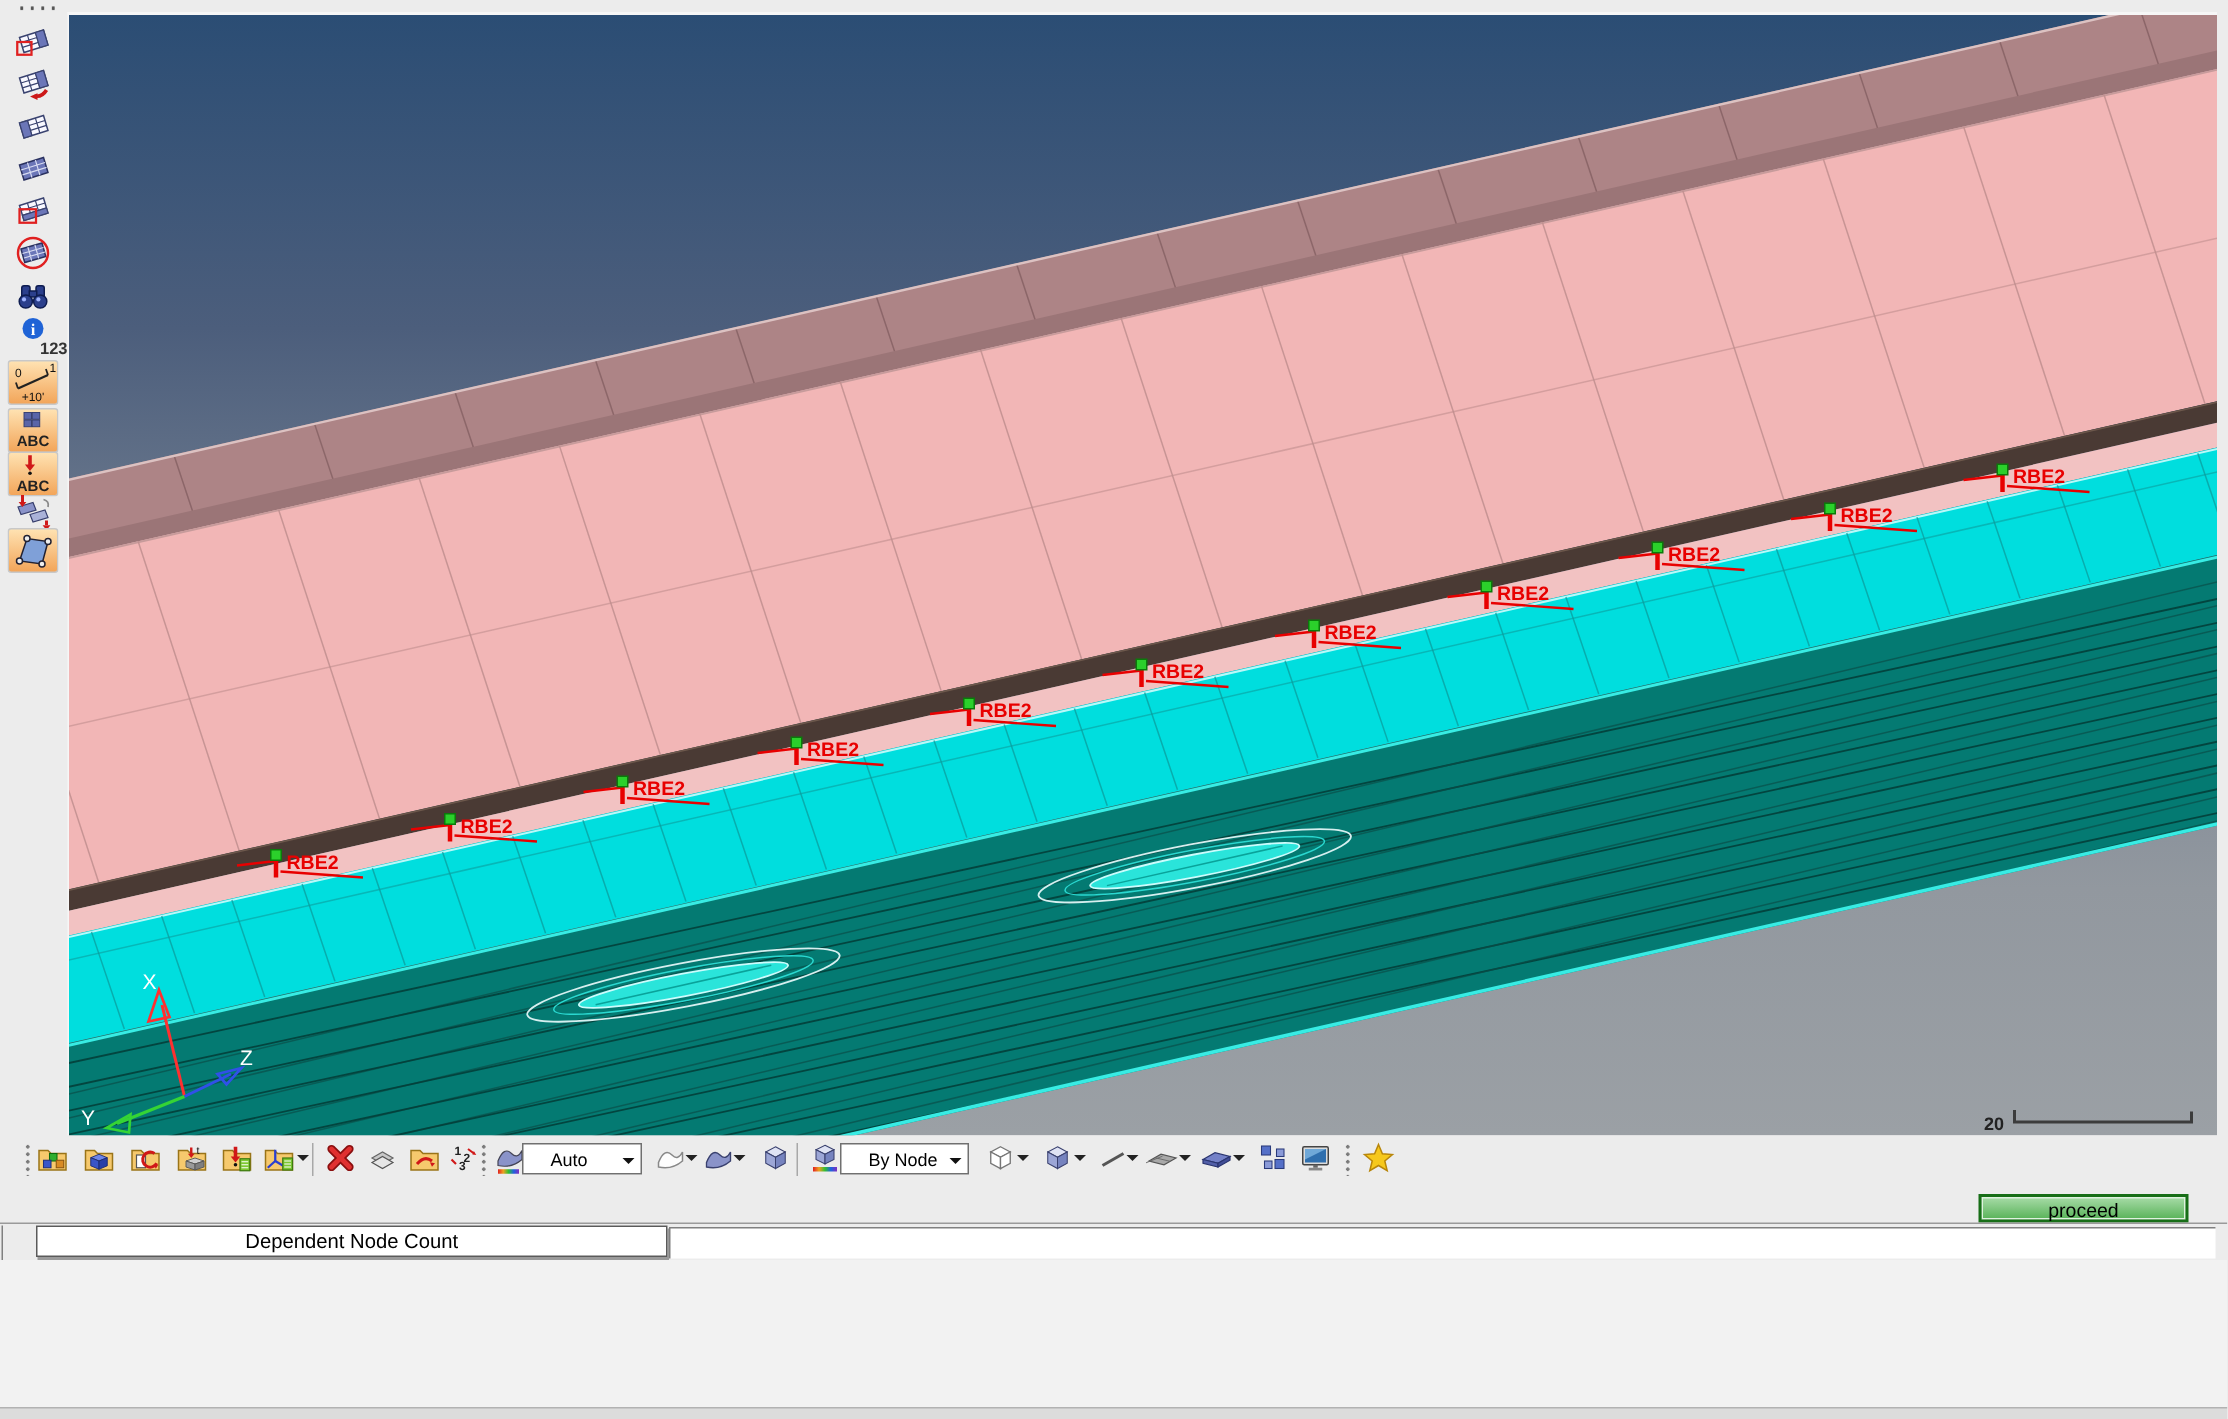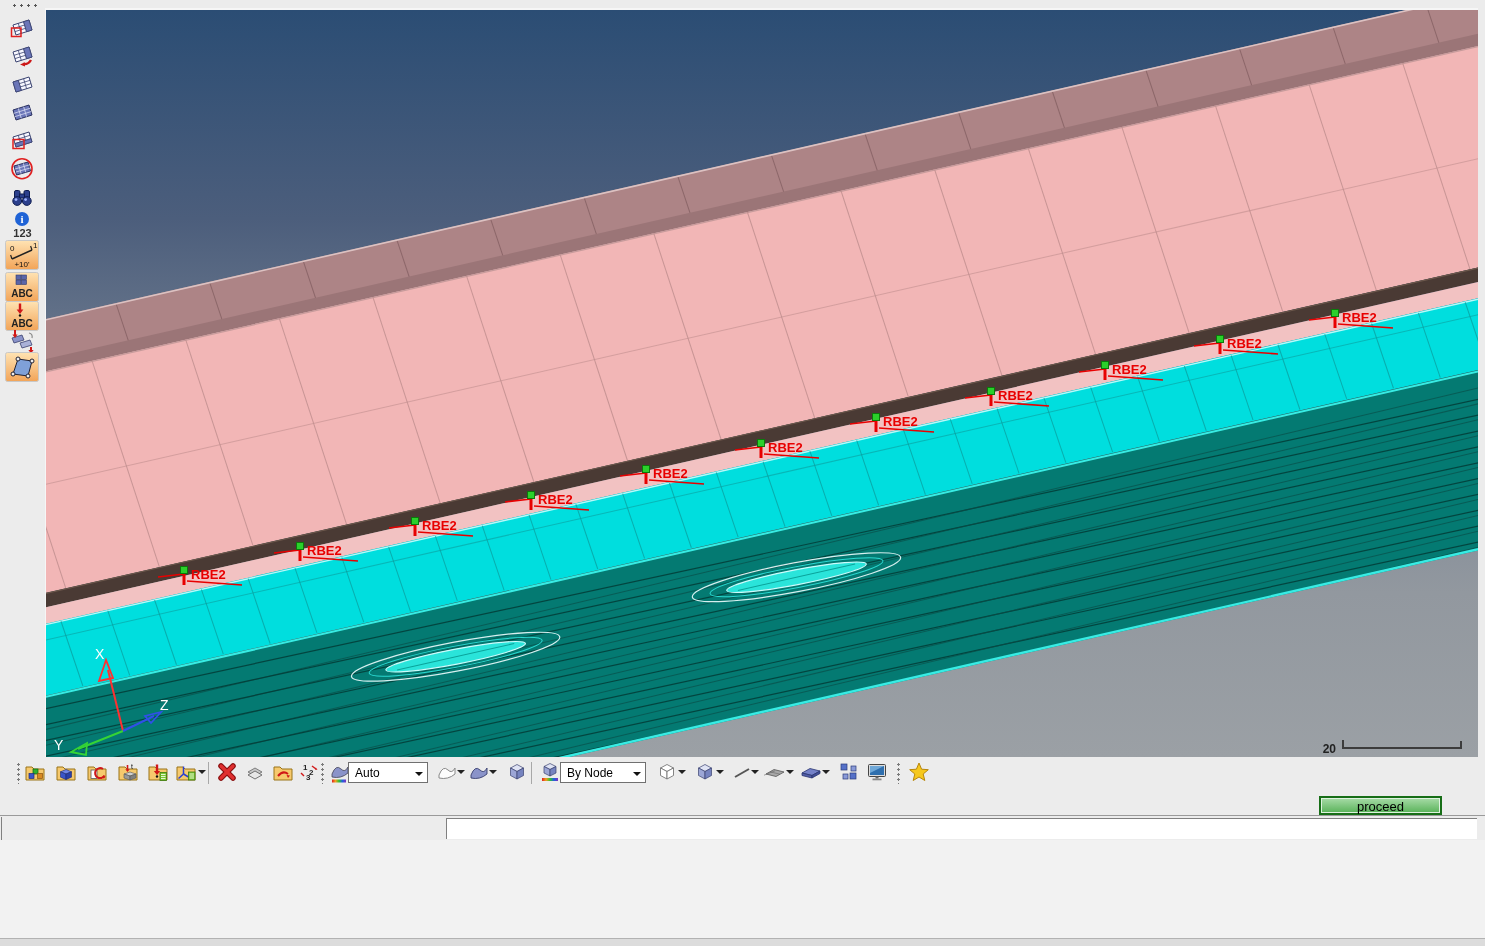--- a/index.html
+++ b/index.html
@@ -4,38 +4,38 @@
 <style>
   html,body{margin:0;padding:0;background:#ececec;}
   .app{position:relative;width:1485px;height:946px;background:#ececec;overflow:hidden;
        font-family:"Liberation Sans",sans-serif;}
   
   .left-toolbar{position:absolute;left:0;top:0;width:45px;height:755px;background:#ececec;}
   .lt{position:absolute;left:9px;width:28px;height:26px;}
   .hdots{position:absolute;left:11px;top:3px;width:26px;height:5px;
          background-image:radial-gradient(circle,#555 1.1px,transparent 1.3px);background-size:7px 5px;}
   .obtn{position:absolute;left:5px;width:34px;height:30px;}
-  .nums{position:absolute;left:0;width:45px;text-align:center;font-size:11px;font-weight:bold;color:#333;}
+  .nums{position:absolute;left:0;width:45px;text-align:right;font-size:11px;font-weight:bold;color:#333;}
   
   .viewport{position:absolute;left:45px;top:8px;width:1432px;height:747px;
             border-top:2px solid #f6f6f6;border-left:1px solid #f6f6f6;box-sizing:content-box;}
   #scene text{font-family:"Liberation Sans",sans-serif;}
   
   .bottom-toolbar{position:absolute;left:0;top:757px;width:1485px;height:31px;background:#ececec;}
   .bt{position:absolute;top:4px;width:22px;height:22px;}
   .hdl{position:absolute;top:5px;width:5px;height:22px;
        background-image:radial-gradient(circle,#7a7a7a 1px,transparent 1.2px);background-size:5px 5px;}
   .vsep{position:absolute;top:5px;width:1px;height:22px;background:#a8a8a8;}
   .dd{position:absolute;top:13px;width:0;height:0;border:4px solid transparent;border-top-color:#222;}
   .combo{position:absolute;top:5px;height:21px;background:#fff;border:1px solid #707070;
          display:flex;align-items:center;justify-content:space-between;
-         font-size:12px;color:#000;padding:0 4px 0 6px;box-sizing:border-box;}
+         font-size:12px;color:#000;padding:0 4px 0 18px;box-sizing:border-box;}
   .cbcaret{width:0;height:0;border:4px solid transparent;border-top-color:#111;margin-top:7px;}
   
-  .proceed-btn{position:absolute;left:1319px;top:796px;width:123px;height:19px;
+  .proceed-btn{position:absolute;left:1319px;top:796px;width:140px;height:19px;
         background:linear-gradient(#a8dca8,#58b258);border:2px solid #176e17;
         box-shadow:inset 0 0 0 1px #dff2df;font-size:13px;font-family:"Liberation Sans",sans-serif;
         color:#000;text-align:center;line-height:15px;box-sizing:border-box;cursor:pointer;}
   .divline{position:absolute;left:0;top:815px;width:1485px;height:1px;background:#9a9a9a;}
   .edge-tick{position:absolute;left:1px;top:817px;width:1px;height:26px;background:#808080;}
   .tab-btn{position:absolute;left:24px;top:817px;width:421px;height:21px;background:#fff;
         border:1px solid #5a5a5a;box-shadow:1px 2px 0 #9a9a9a;font-size:13.5px;color:#000;
         text-align:center;line-height:20px;box-sizing:border-box;cursor:pointer;}
   .panel-field{position:absolute;left:446px;top:818px;width:1031px;height:21px;background:#fff;
         border-top:1px solid #808080;border-left:1px solid #808080;box-sizing:border-box;}
@@ -660,17 +660,18 @@
     <span class="bt" style="left:908px">
       <svg width="22" height="22">
           <polygon points="11,2 13.6,8.2 20.3,8.7 15.2,13 16.8,19.5 11,16 5.2,19.5 6.8,13 1.7,8.7 8.4,8.2" fill="#f6c81c" stroke="#b8860b" stroke-width="1"></polygon>
         </svg>
     </span>
   </div>
 
   <button class="proceed-btn">proceed</button>
   <div class="divline"></div>
   <div class="edge-tick"></div>
+  <div class="tab-btn">Dependent Node Count</div>
   <div class="panel-field"></div>
   <div class="lower-panel"></div>
   <div class="bottom-strip"></div>
 
 </div>
 
 </body></html>

